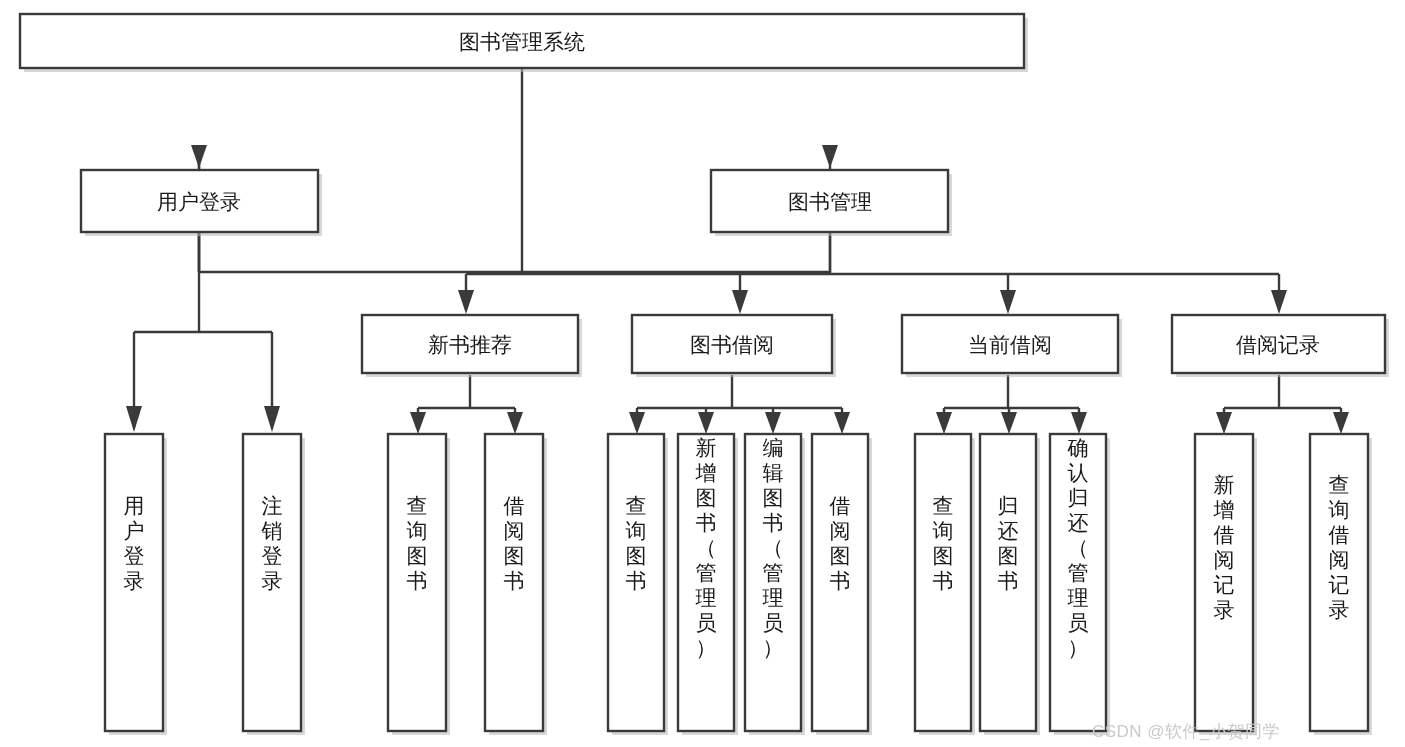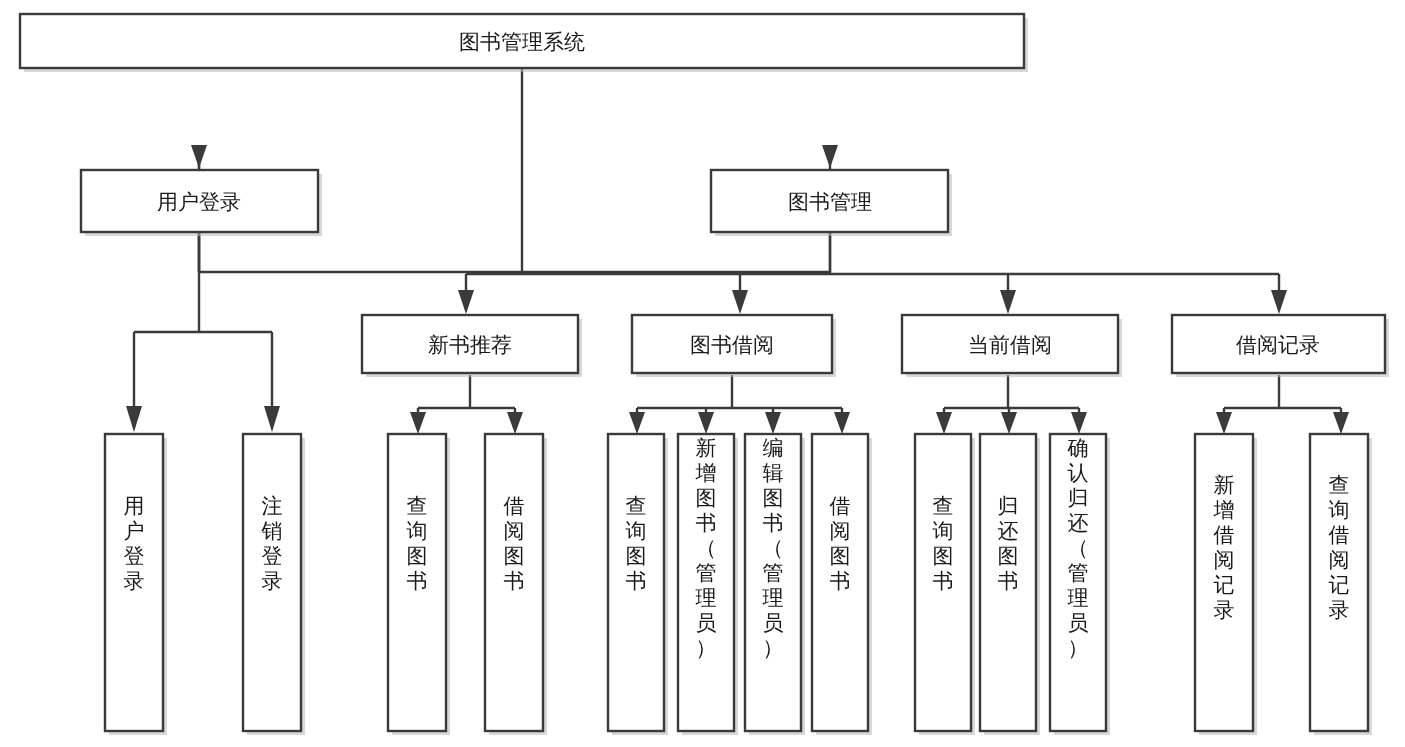--- a/index.html
+++ b/index.html
@@ -268,13 +268,14 @@
     </g>
 
     <g>
       <rect class="node-shadow" x="1314" y="438" width="58" height="297"></rect>
       <rect class="node-box" x="1310" y="434" width="58" height="297"></rect>
       <text class="node-label-vert" x="1339" y="492"><tspan x="1339" dy="0">查</tspan><tspan x="1339" dy="25">询</tspan><tspan x="1339" dy="25">借</tspan><tspan x="1339" dy="25">阅</tspan><tspan x="1339" dy="25">记</tspan><tspan x="1339" dy="25">录</tspan></text>
     </g>
 
   </svg>
 
+  <div class="watermark">CSDN @软件_小贺同学</div>
 </div>
 
 </body></html>

